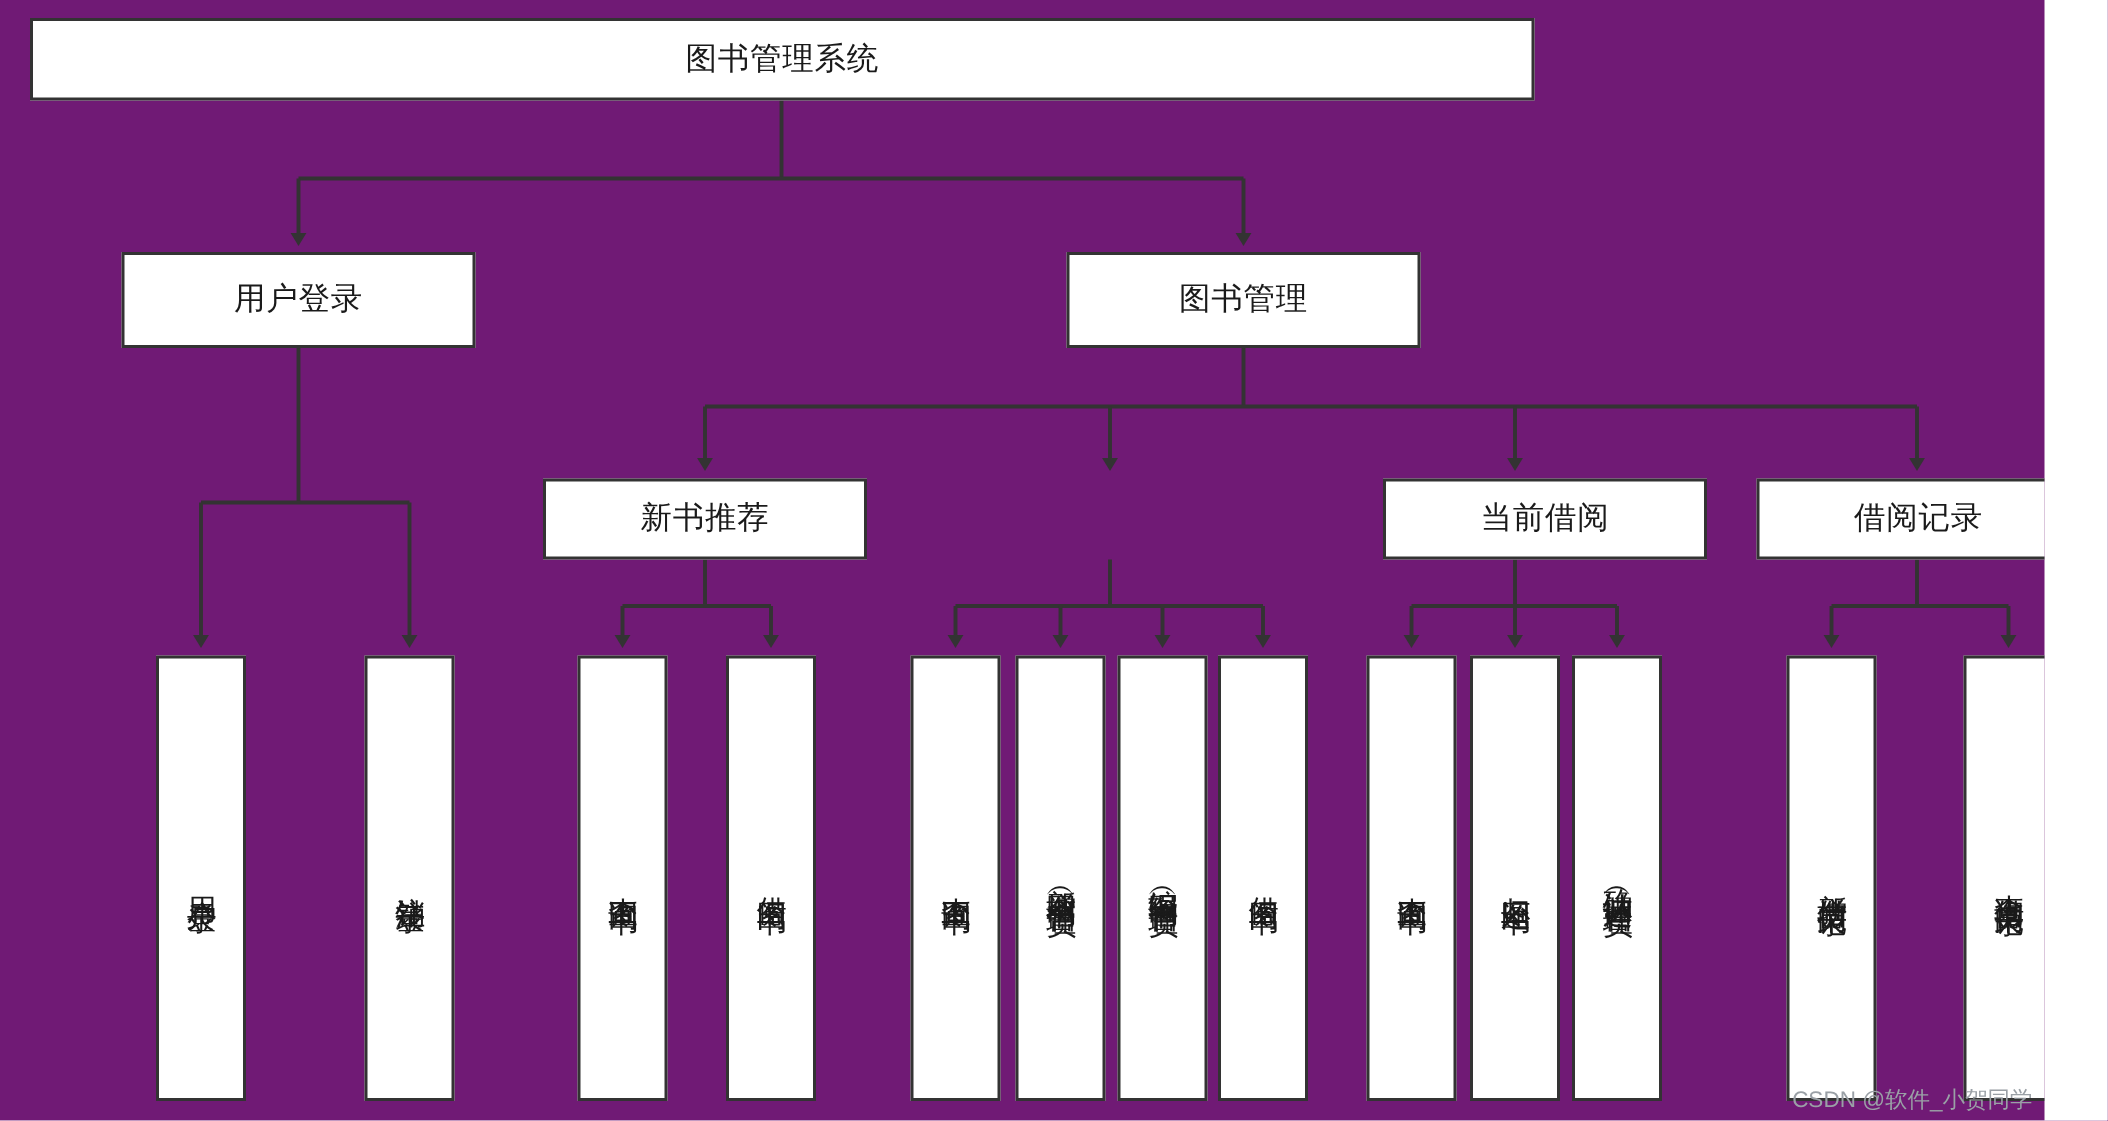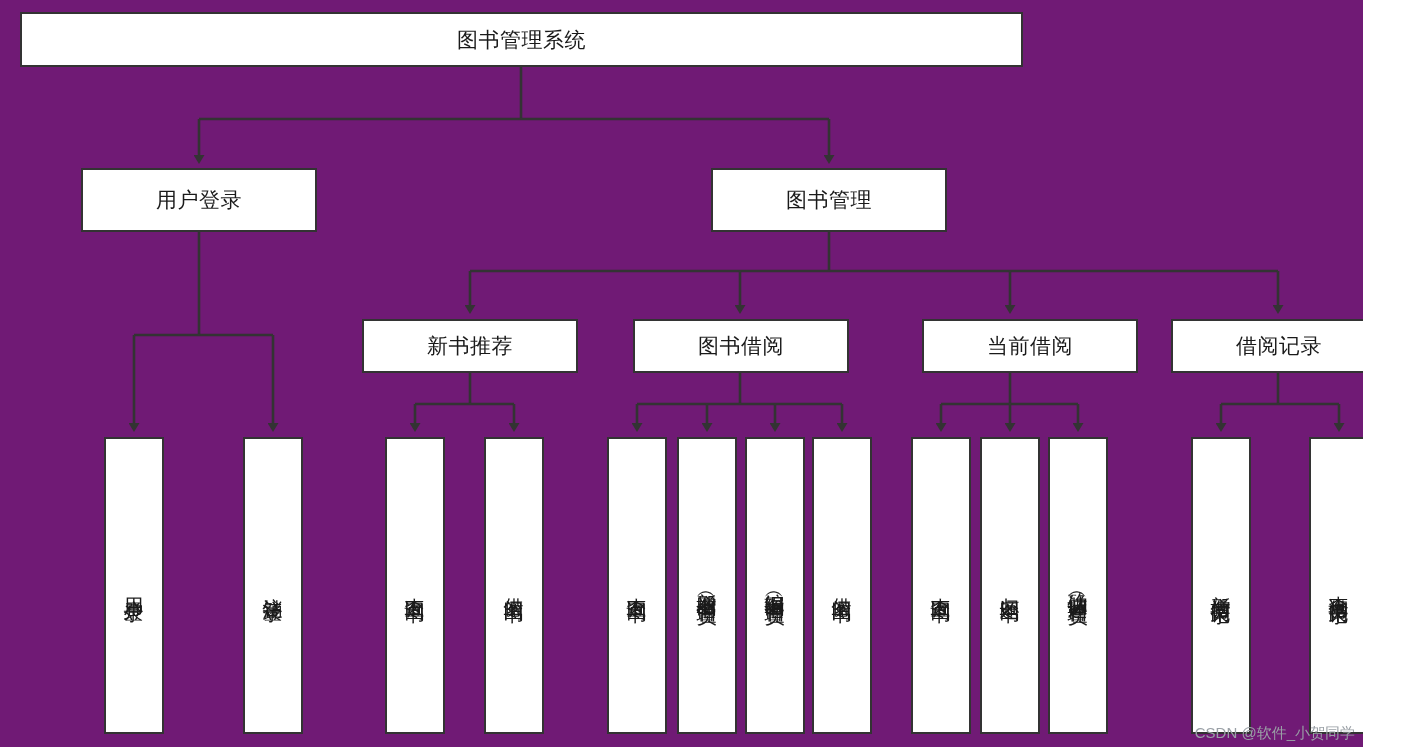--- a/index.html
+++ b/index.html
@@ -129,23 +129,20 @@
   <div class="node horiz" style="left:81px; top:168px; width:236px; height:64px;">
     <span class="node-label">用户登录</span>
   </div>
   <div class="node horiz" style="left:711px; top:168px; width:236px; height:64px;">
     <span class="node-label">图书管理</span>
   </div>
 
   <div class="node horiz" style="left:362px; top:319px; width:216px; height:54px;">
     <span class="node-label">新书推荐</span>
   </div>
-  <div class="node horiz" style="left:633px; top:319px; width:216px; height:54px;">
-    <span class="node-label">图书借阅</span>
-  </div>
   <div class="node horiz" style="left:902px; top:319px; width:216px; height:54px;margin-left:20px;">
     <span class="node-label">当前借阅</span>
   </div>
   <div class="node horiz" style="left:1171px; top:319px; width:216px; height:54px;justify-content:center;">
     <span class="node-label">借阅记录</span>
   </div>
 
   <div class="node vert" style="left:104px; top:437px; width:60px; height:297px;">
     <span class="node-label">用户登录</span>
   </div>

